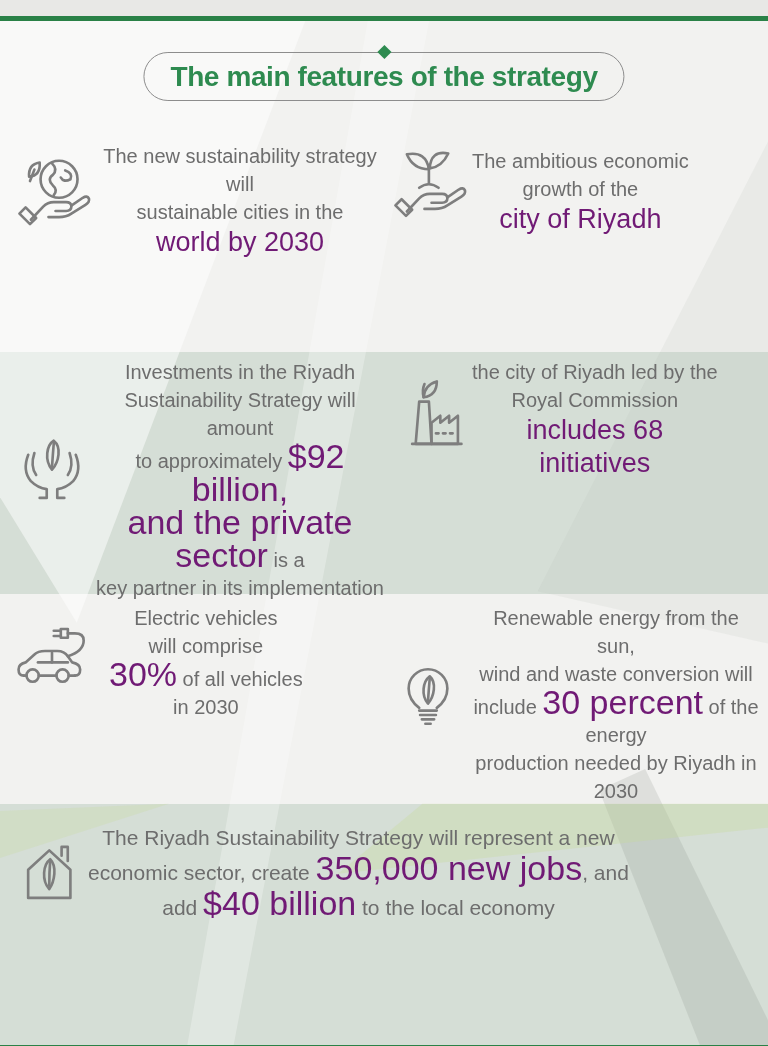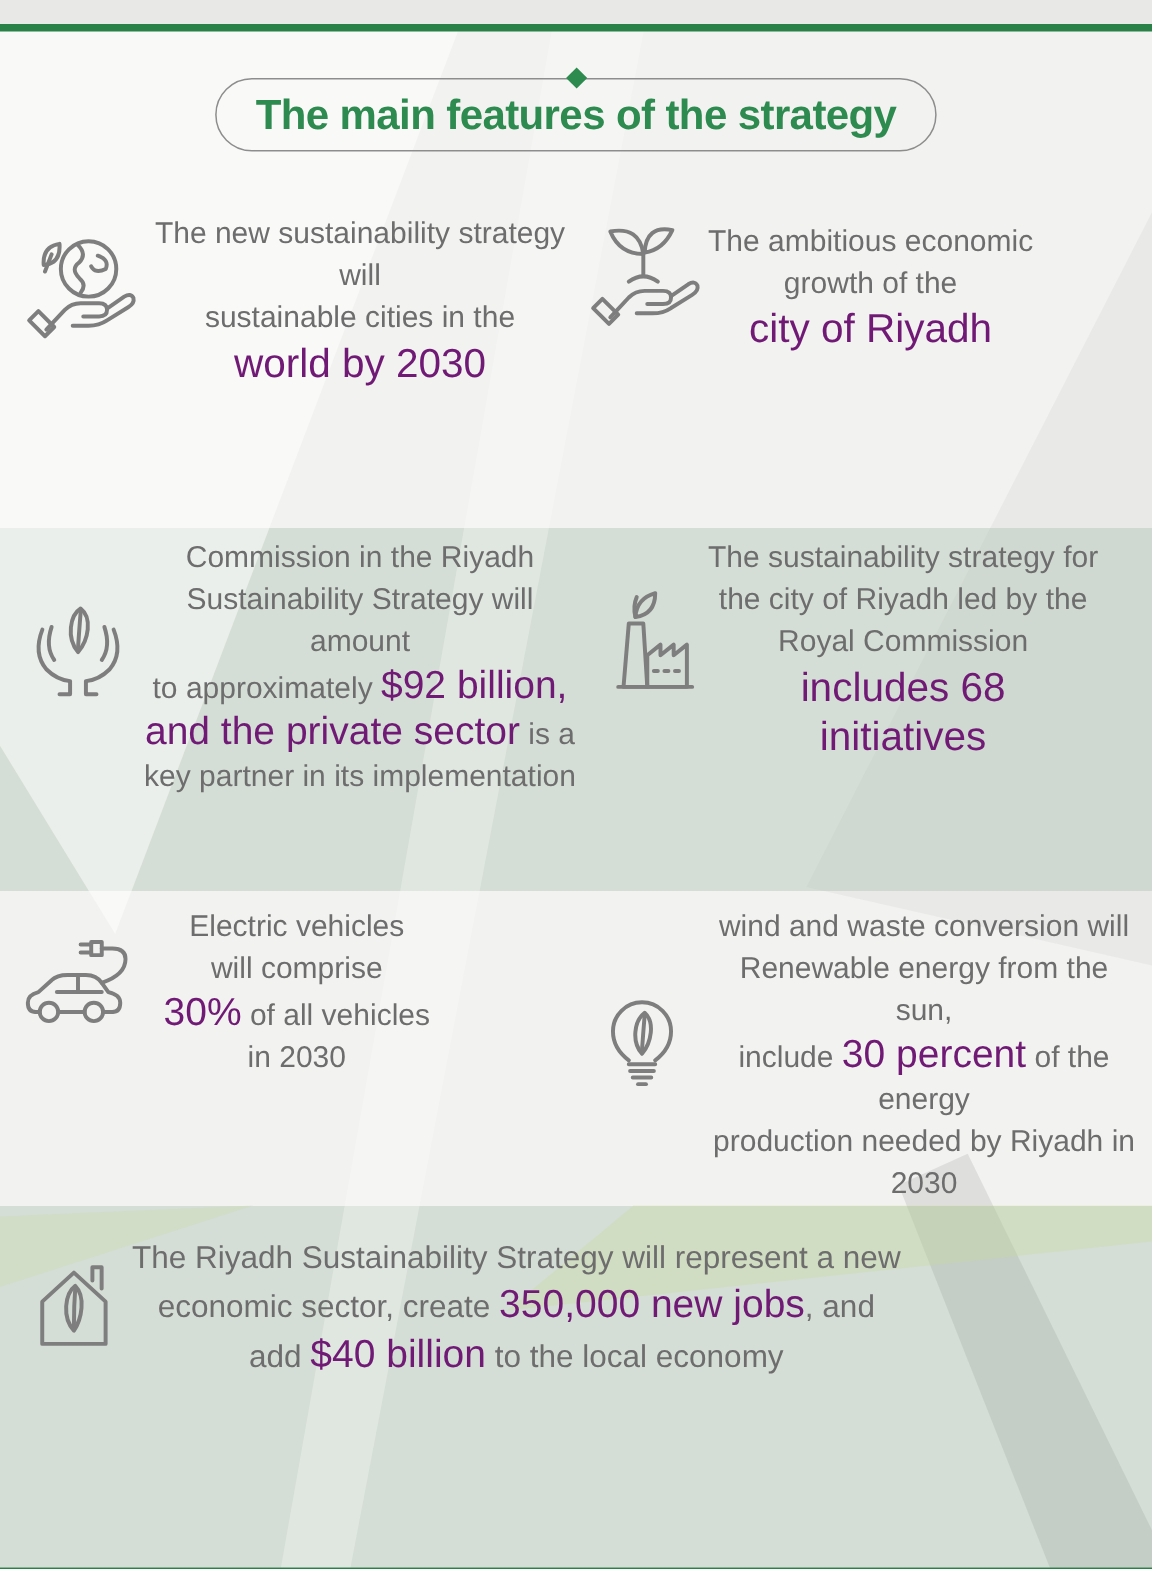--- a/index.html
+++ b/index.html
@@ -42,21 +42,21 @@
   .pos-c5{left:8px;top:588px;width:376px;gap:13px;}
   .pos-c6{left:384px;top:588px;width:376px;}
   .pos-c7{left:0;top:806px;width:768px;}
 
   .icon{height:88px;margin-bottom:10px;}
   .icon svg{display:block;}
   .txt{color:#6d6d6d;font-size:20px;line-height:28px;}
   .pos-c7 .txt{font-size:21px;line-height:31px;}
   .hl{color:#701a75;font-weight:normal;}
   .hl-block{font-size:27px;line-height:33px;}
-  .hl-inline{font-size:26px;}
+  .hl-inline{font-size:34px;}
 </style>
 </head>
 <body>
 
 <div class="poster">
 
   <div class="band b1"></div>
   <div class="band b2"></div>
 
   <div class="decor">
@@ -120,21 +120,21 @@
       <svg width="88" height="88" viewBox="0 0 100 100" fill="none" stroke="#7e7e7e" stroke-width="3" stroke-linecap="round" stroke-linejoin="round">
         <path d="M50 44 C41 33 44 16 52 11 C61 18 58 35 50 44 Z"></path>
         <path d="M50 41 Q51 26 52 14"></path>
         <path d="M23 27 Q16 45 26 57 Q34 65 44 66 L44 76 L36 76"></path>
         <path d="M30 25 Q25 40 32 50"></path>
         <path d="M77 27 Q84 45 74 57 Q66 65 56 66 L56 76 L64 76"></path>
         <path d="M70 25 Q75 40 68 50"></path>
       </svg>
     </div>
     <div class="txt">
-      <div>Commission in the Riyadh</div>
+      <div>Investments in the Riyadh</div>
       <div>Sustainability Strategy will amount</div>
       <div>
         <span>to approximately </span><span class="hl hl-inline">$92 billion,</span>
       </div>
       <div>
         <span class="hl hl-inline">and the private sector</span><span> is a</span>
       </div>
       <div>key partner in its implementation</div>
     </div>
   </div>
@@ -144,21 +144,20 @@
       <svg width="88" height="88" viewBox="0 0 100 100" fill="none" stroke="#7e7e7e" stroke-width="3" stroke-linecap="round" stroke-linejoin="round">
         <path d="M45 31 Q46 17 60 13 Q60 29 45 31 Z"></path>
         <path d="M45 31 Q43 23 46 16"></path>
         <path d="M40 36 L36 84 H54 L51 36 Z"></path>
         <path d="M54 84 V60 L64 52 V60 L74 52 V60 L84 52 V84 Z"></path>
         <path d="M59 72 h3 M67 72 h3 M75 72 h3"></path>
         <path d="M32 84 H88"></path>
       </svg>
     </div>
     <div class="txt">
-      <div>The sustainability strategy for</div>
       <div>the city of Riyadh led by the</div>
       <div>Royal Commission</div>
       <div class="hl hl-block">includes 68</div>
       <div class="hl hl-block">initiatives</div>
     </div>
   </div>
 
   <div class="card pos-c5">
     <div class="icon">
       <svg width="88" height="88" viewBox="0 0 100 100" fill="none" stroke="#7e7e7e" stroke-width="3" stroke-linecap="round" stroke-linejoin="round">
@@ -189,22 +188,22 @@
     <div class="icon">
       <svg width="88" height="88" viewBox="0 0 100 100" fill="none" stroke="#7e7e7e" stroke-width="3" stroke-linecap="round" stroke-linejoin="round">
         <path d="M40 59 Q28 50 28 37 A22 22 0 1 1 72 37 Q72 50 60 59"></path>
         <path d="M40 62 H60 M41 67 H59 M43 72 H57"></path>
         <path d="M47 77 H53"></path>
         <path d="M50 54 C42 45 44 29 52 23 C60 30 57 46 50 54 Z"></path>
         <path d="M50 51 Q51 37 52 25"></path>
       </svg>
     </div>
     <div class="txt">
+      <div>Renewable energy from the sun,</div>
       <div>wind and waste conversion will</div>
-      <div>Renewable energy from the sun,</div>
       <div>
         <span>include </span><span class="hl hl-inline">30 percent</span><span> of the energy</span>
       </div>
       <div>production needed by Riyadh in 2030</div>
     </div>
   </div>
 
   <div class="card pos-c7">
     <div class="icon">
       <svg width="88" height="88" viewBox="0 0 100 100" fill="none" stroke="#7e7e7e" stroke-width="3" stroke-linecap="round" stroke-linejoin="round">

